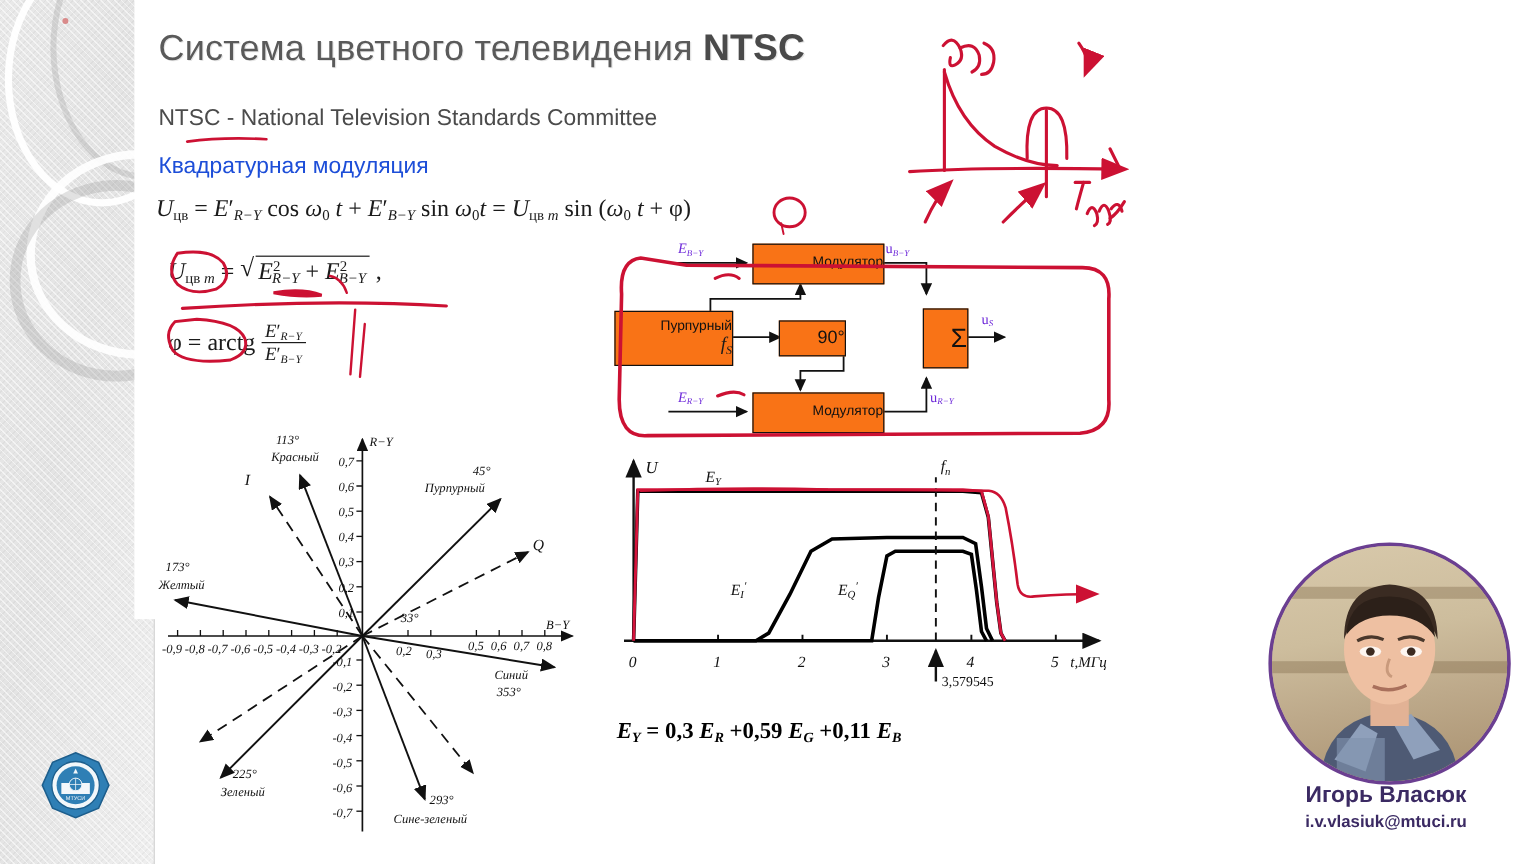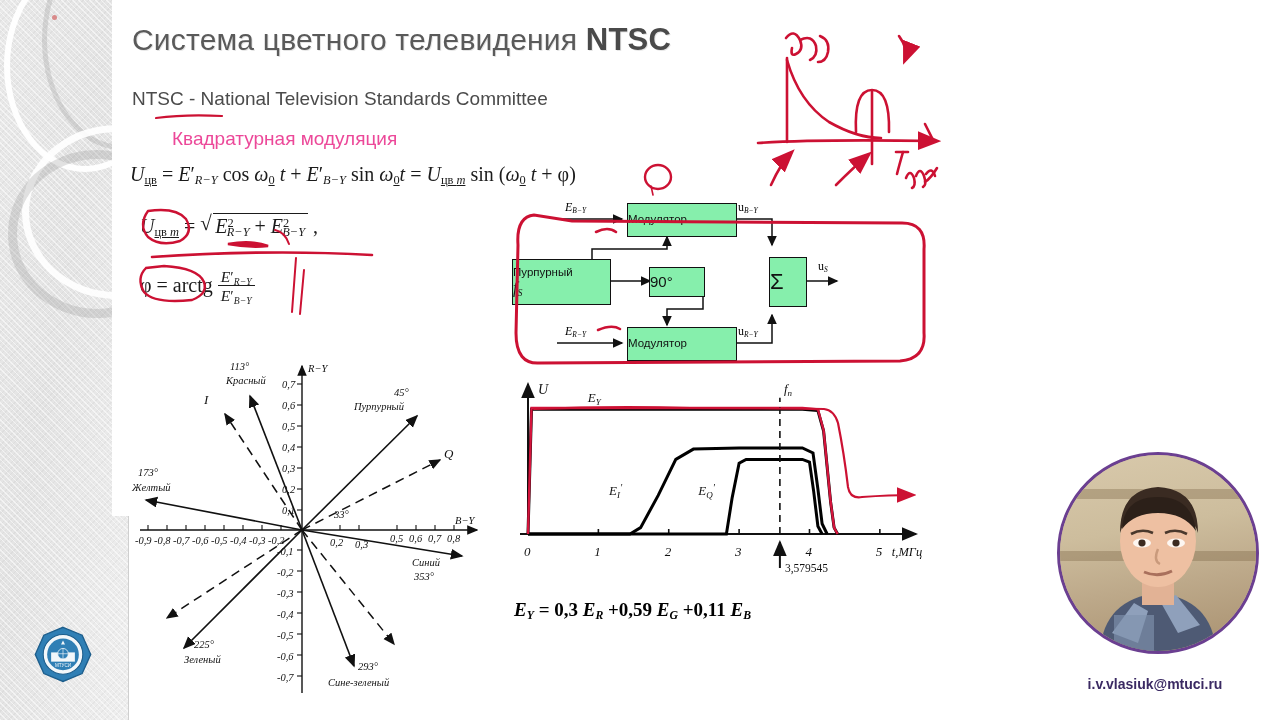--- a/index.html
+++ b/index.html
@@ -20,49 +20,49 @@
   .deco.r4{left:8px;top:150px;width:160px;height:150px;border:9px solid rgba(140,140,140,.25);}
   .deco.dot{left:52px;top:15px;width:5px;height:5px;background:#d98a8a;border-radius:50%;border:none;}
   #emblem{position:absolute;left:30px;top:626px;width:66px;height:66px;}
 
   
   #slide{position:absolute;left:112px;top:0;width:1152px;height:516px;background:#fff;}
   #title{position:absolute;left:20px;top:22px;font-size:30px;color:#5a5a5a;letter-spacing:.2px;
     text-shadow:1px 1px 0 rgba(0,0,0,.10);white-space:nowrap;}
   #title .ntsc{font-weight:bold;color:#4a4a4a;font-size:31px;}
   #subtitle{position:absolute;left:20px;top:88px;font-size:19px;color:#4b4b4b;white-space:nowrap;}
-  #subtitle2{position:absolute;left:20px;top:128px;font-size:19px;color:#ec4899;white-space:nowrap;margin-left:40px;}
+  #subtitle2{position:absolute;left:20px;top:128px;font-size:19px;color:#1d4ed8;white-space:nowrap;}
 
   
   .math{font-family:"Liberation Serif",serif;color:#1b1b1b;}
   .it{font-style:italic;}
   sub.s{font-size:.62em;vertical-align:-.28em;font-style:italic;}
-  sub.sn{font-size:.62em;vertical-align:-.28em;font-style:normal;text-decoration:underline;}
+  sub.sn{font-size:.62em;vertical-align:-.28em;font-style:normal;}
   sup.s{font-size:.62em;vertical-align:.5em;font-style:normal;}
   .prime{font-style:normal;}
   #f1{position:absolute;left:18px;top:163px;font-size:20px;white-space:nowrap;}
   #f2{position:absolute;left:28px;top:213px;font-size:20px;white-space:nowrap;}
   .sqrt{display:inline-block;position:relative;padding-left:13px;}
   .sqrt:before{content:"√";position:absolute;left:0;top:-2px;font-size:21px;}
   .sqrt .bar{border-top:1.4px solid #1b1b1b;padding:1px 3px 0 2px;display:inline-block;}
   #f3{position:absolute;left:28px;top:268px;font-size:20px;white-space:nowrap;}
   .frac{display:inline-block;vertical-align:middle;text-align:center;font-size:.78em;line-height:1.18;}
   .frac .num{border-bottom:1.3px solid #1b1b1b;padding:0 3px;}
   .frac .den{padding:16px 3px;}
 
   
   #eqs{position:absolute;left:402px;top:592px;font-size:19px;line-height:35px;white-space:nowrap;font-weight:bold;}
   #eqs div{font-family:"Liberation Serif",serif;}
 
   
   #bd{position:absolute;left:405px;top:197px;width:330px;height:170px;}
-  .bbox{position:absolute;border:1.6px solid #111;background:#86efac;
-    display:flex;flex-direction:column;align-items:flex-start;justify-content:center;
+  .bbox{position:absolute;border:1.6px solid #111;background:#f97316;
+    display:flex;flex-direction:column;align-items:flex-end;justify-content:center;
     font-family:"Liberation Sans",sans-serif;font-size:11.5px;color:#111;line-height:1.15;}
-  .lbl{position:absolute;font-family:"Liberation Serif",serif;font-style:italic;font-size:12px;color:#000000;white-space:nowrap;}
+  .lbl{position:absolute;font-family:"Liberation Serif",serif;font-style:italic;font-size:12px;color:#6d28d9;white-space:nowrap;}
 
   
   #vec{position:absolute;left:10px;top:348px;width:370px;height:362px;}
   
   #spec{position:absolute;left:398px;top:372px;width:420px;height:205px;}
 
   
   #ink{position:absolute;left:0;top:0;width:1280px;height:720px;pointer-events:none;}
 
   
@@ -174,21 +174,21 @@
       </div>
       <div class="lbl" style="left:48px;top:3px;">
         <span>E</span><sub class="s">B−Y</sub>
       </div>
       <div class="lbl" style="left:48px;top:127px;">
         <span>E</span><sub class="s">R−Y</sub>
       </div>
       <div class="lbl" style="left:221px;top:3px;">
         <span style="font-style:normal;">u</span><sub class="s">B−Y</sub>
       </div>
-      <div class="lbl" style="left:221px;top:127px;">
+      <div class="lbl" style="left:221px;top:127px;padding-left:37px;">
         <span style="font-style:normal;">u</span><sub class="s">R−Y</sub>
       </div>
       <div class="lbl" style="left:301px;top:62px;">
         <span style="font-style:normal;">u</span><sub class="s">S</sub>
       </div>
     </div>
 
     <div id="vec">
       <svg viewBox="0 0 370 362" width="370" height="362">
         <defs>
@@ -420,15 +420,16 @@
       <ellipse cx="82" cy="88" rx="9" ry="4.5" fill="#fff" opacity=".85"></ellipse>
       <ellipse cx="116" cy="88" rx="9" ry="4.5" fill="#fff" opacity=".85"></ellipse>
       <ellipse cx="82" cy="88" rx="3.6" ry="3.4" fill="#3b2a20"></ellipse>
       <ellipse cx="116" cy="88" rx="3.6" ry="3.4" fill="#3b2a20"></ellipse>
       <path d="M71 79 q11,-6 22,-1" stroke="#4a382c" stroke-width="2.6" fill="none"></path>
       <path d="M105 78 q11,-5 22,1" stroke="#4a382c" stroke-width="2.6" fill="none"></path>
       <path d="M98 94 q-5,12 2,15" stroke="#c99a7c" stroke-width="2.4" fill="none"></path>
       <path d="M84 117 q14,6 28,-1" stroke="#a9705c" stroke-width="2.8" fill="none"></path>
     </svg>
   </div>
+  <div id="camname">Игорь Власюк</div>
   <div id="camemail">i.v.vlasiuk@mtuci.ru</div>
 
 </div>
 
 </body></html>

